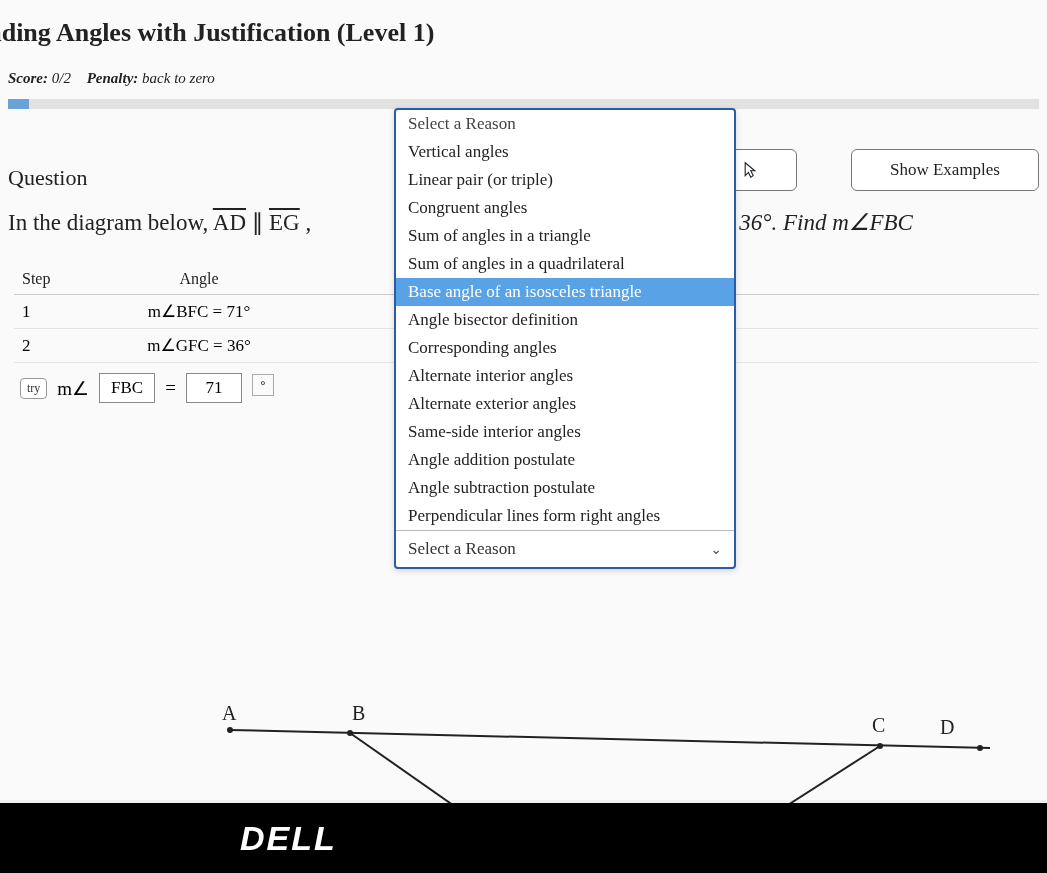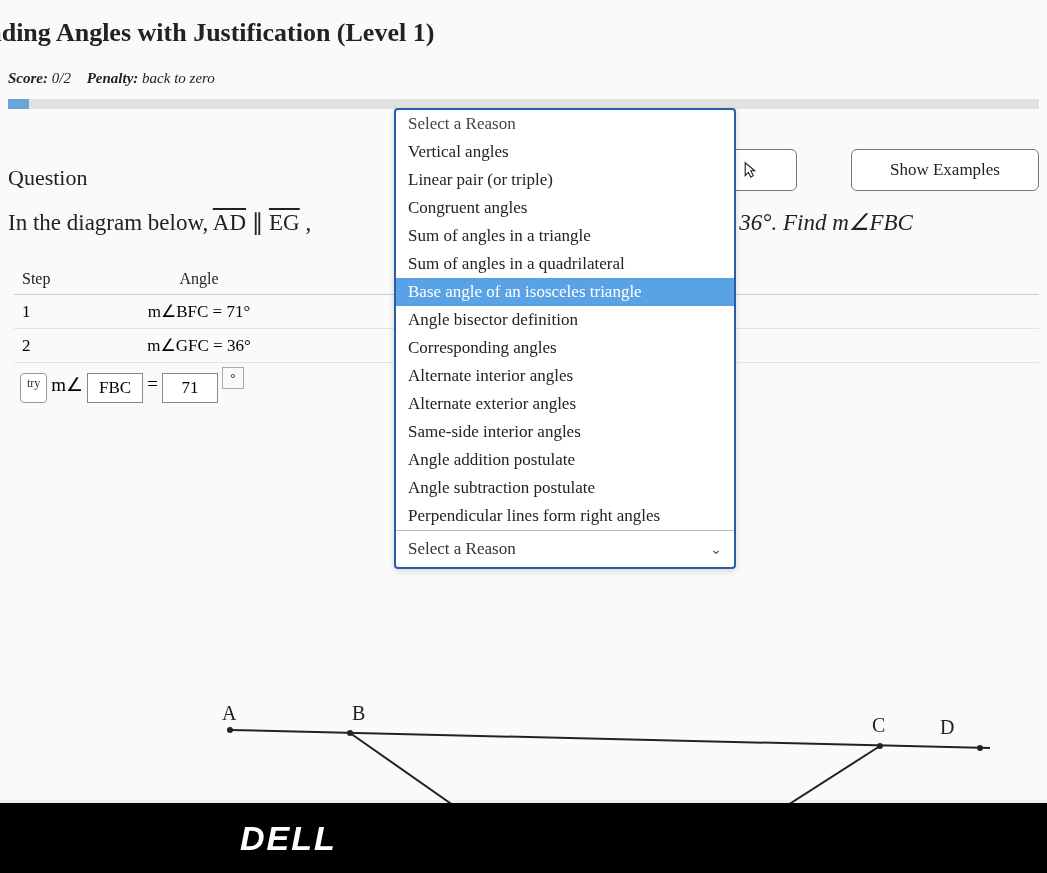--- a/index.html
+++ b/index.html
@@ -102,21 +102,22 @@
   .col-angle { width: 230px; text-align: center; }
   .table-row {
     display: flex;
     align-items: center;
     font-size: 17px;
     border-bottom: 1px solid #e4e4e4;
     padding: 6px 0;
   }
   .try-row {
     display: flex;
-    gap: 4px;
+    align-items: center;
+    gap: 10px;
     padding: 10px 0 0 6px;
     font-size: 19px;
   }
   .try-btn {
     border: 1px solid #999;
     border-radius: 4px;
     padding: 2px 6px;
     font-size: 12px;
     background: #fff;
     color: #333;

